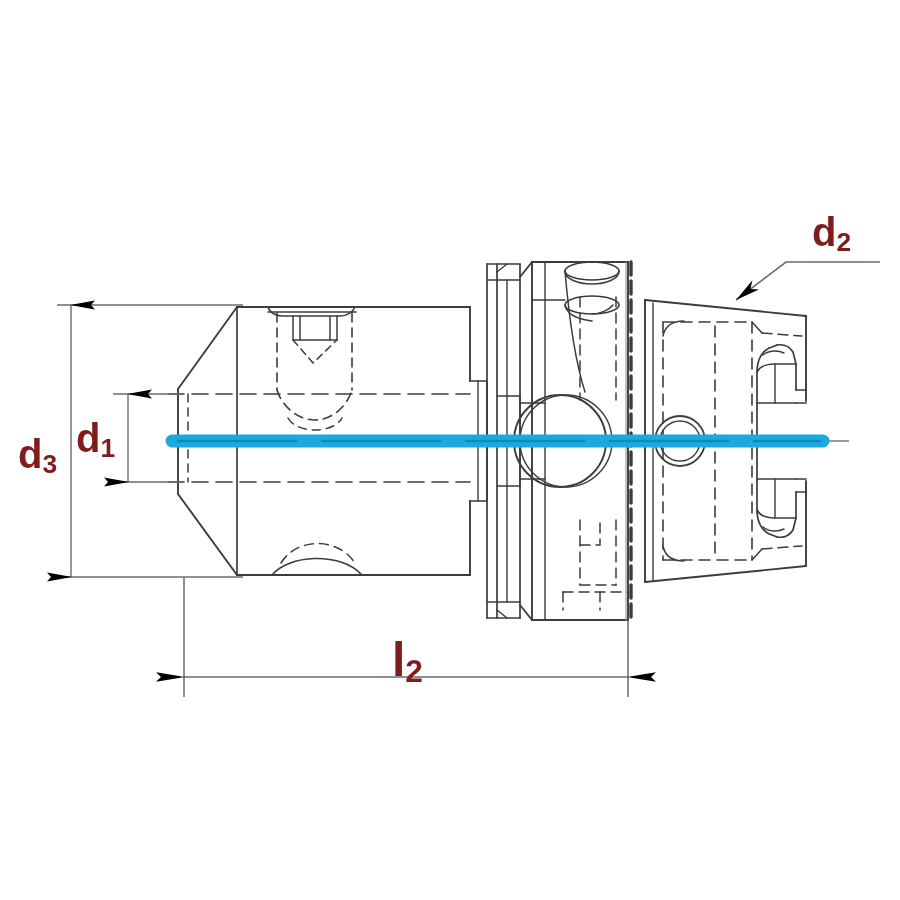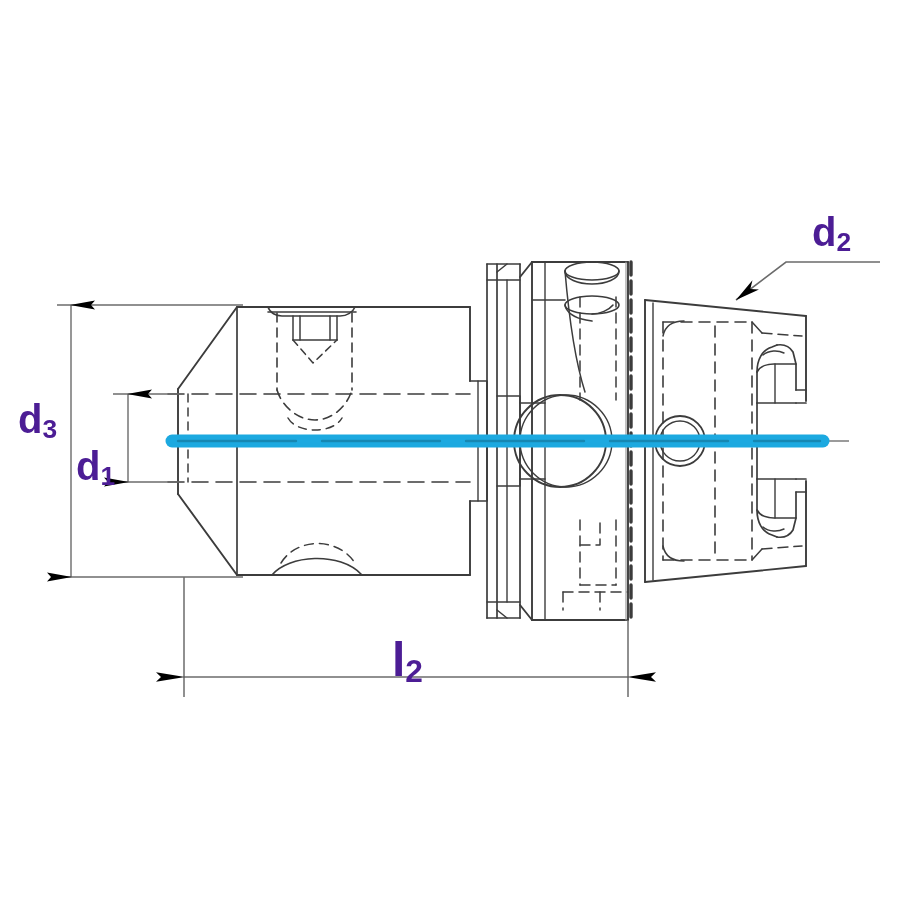--- a/index.html
+++ b/index.html
@@ -22,34 +22,34 @@
     position: absolute;
     left: 0;
     top: 0;
     width: 900px;
     height: 900px;
   }
   .dim-label {
     position: absolute;
     font-family: "Liberation Sans", sans-serif;
     font-weight: 700;
-    color: #4c1d95;
+    color: #7f1d1d;
     white-space: nowrap;
     line-height: 1;
     user-select: none;
   }
   .dim-label .sub {
     font-size: 0.66em;
     vertical-align: baseline;
     position: relative;
     top: 0.20em;
     letter-spacing: -0.01em;
   }
-  #label-d3 { left: 18px;  top: 399px; font-size: 40px; }
-  #label-d1 { left: 76px;  top: 418px; font-size: 40px; margin-top: 28px; }
+  #label-d3 { left: 18px;  top: 434px; font-size: 40px; }
+  #label-d1 { left: 76px;  top: 418px; font-size: 40px; }
   #label-d2 { left: 812px; top: 212px; font-size: 40px; }
   #label-l2 { left: 392px; top: 636px; font-size: 48px; }
 </style>
 </head>
 <body>
 
 <div id="stage">
 
   <svg id="drawing" viewBox="0 0 900 900" xmlns="http://www.w3.org/2000/svg">
 

